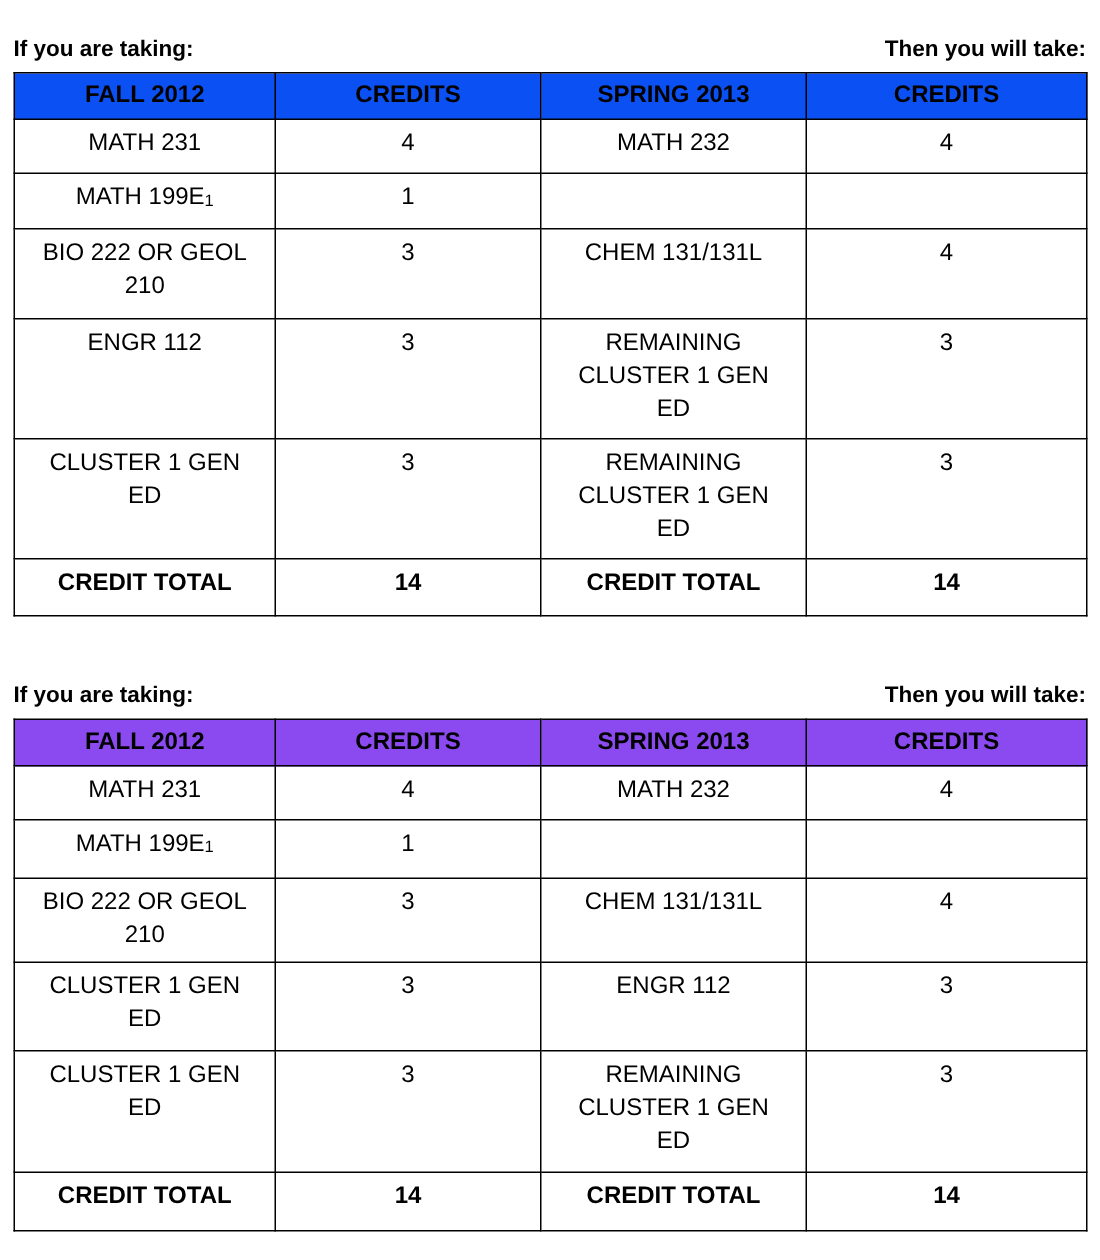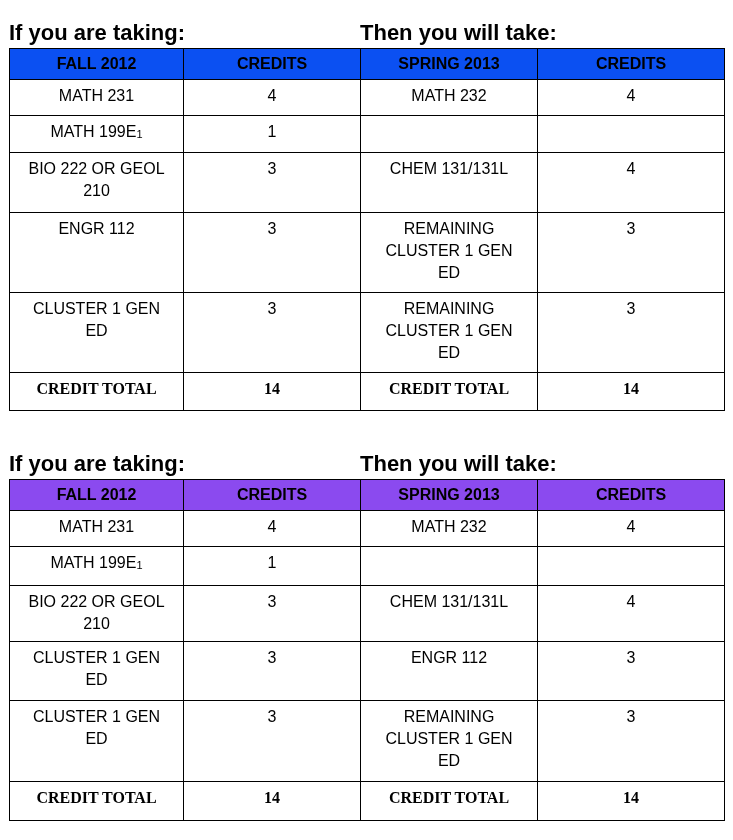--- a/index.html
+++ b/index.html
@@ -10,26 +10,26 @@
     font-family: "Liberation Sans", "DejaVu Sans", sans-serif;
     color: #000000;
     overflow: hidden;
   }
   body { padding: 24px 0 0 9px; }
   .section { width: 715px; }
   .section.second { margin-top: 44px; }
   .caption-row {
     display: flex;
     font-weight: bold;
-    font-size: 22px;
+    font-size: 15px;
     line-height: 17px;
     margin-bottom: 7px;
   }
   .caption-if { width: 351px; }
-  .caption-then { flex: 1; }
+  .caption-then { flex: 1; text-align: right; }
   table {
     border-collapse: collapse;
     table-layout: fixed;
     width: 715px;
   }
   col.c1 { width: 174px; }
   col.c2 { width: 177px; }
   col.c3 { width: 177px; }
   col.c4 { width: 187px; }
   th, td { border: 1.5px solid #000000; }
@@ -55,21 +55,21 @@
   .t1 tr.r3 { height: 60px; }
   .t1 tr.r4 { height: 80px; }
   .t1 tr.r5 { height: 80px; }
   .t1 tr.r6 { height: 38px; }
   .t2 tr.r1 { height: 36px; }
   .t2 tr.r2 { height: 39px; }
   .t2 tr.r3 { height: 56px; }
   .t2 tr.r4 { height: 59px; }
   .t2 tr.r5 { height: 81px; }
   .t2 tr.r6 { height: 39px; }
-  tr.total-row td { font-weight: bold; font-family: Liberation Serif, serif; }
+  tr.total-row td { font-weight: bold; }
   .sub {
     font-size: 11px;
     vertical-align: baseline;
     position: relative;
     top: 1px;
   }
 </style>
 </head>
 <body>
 

